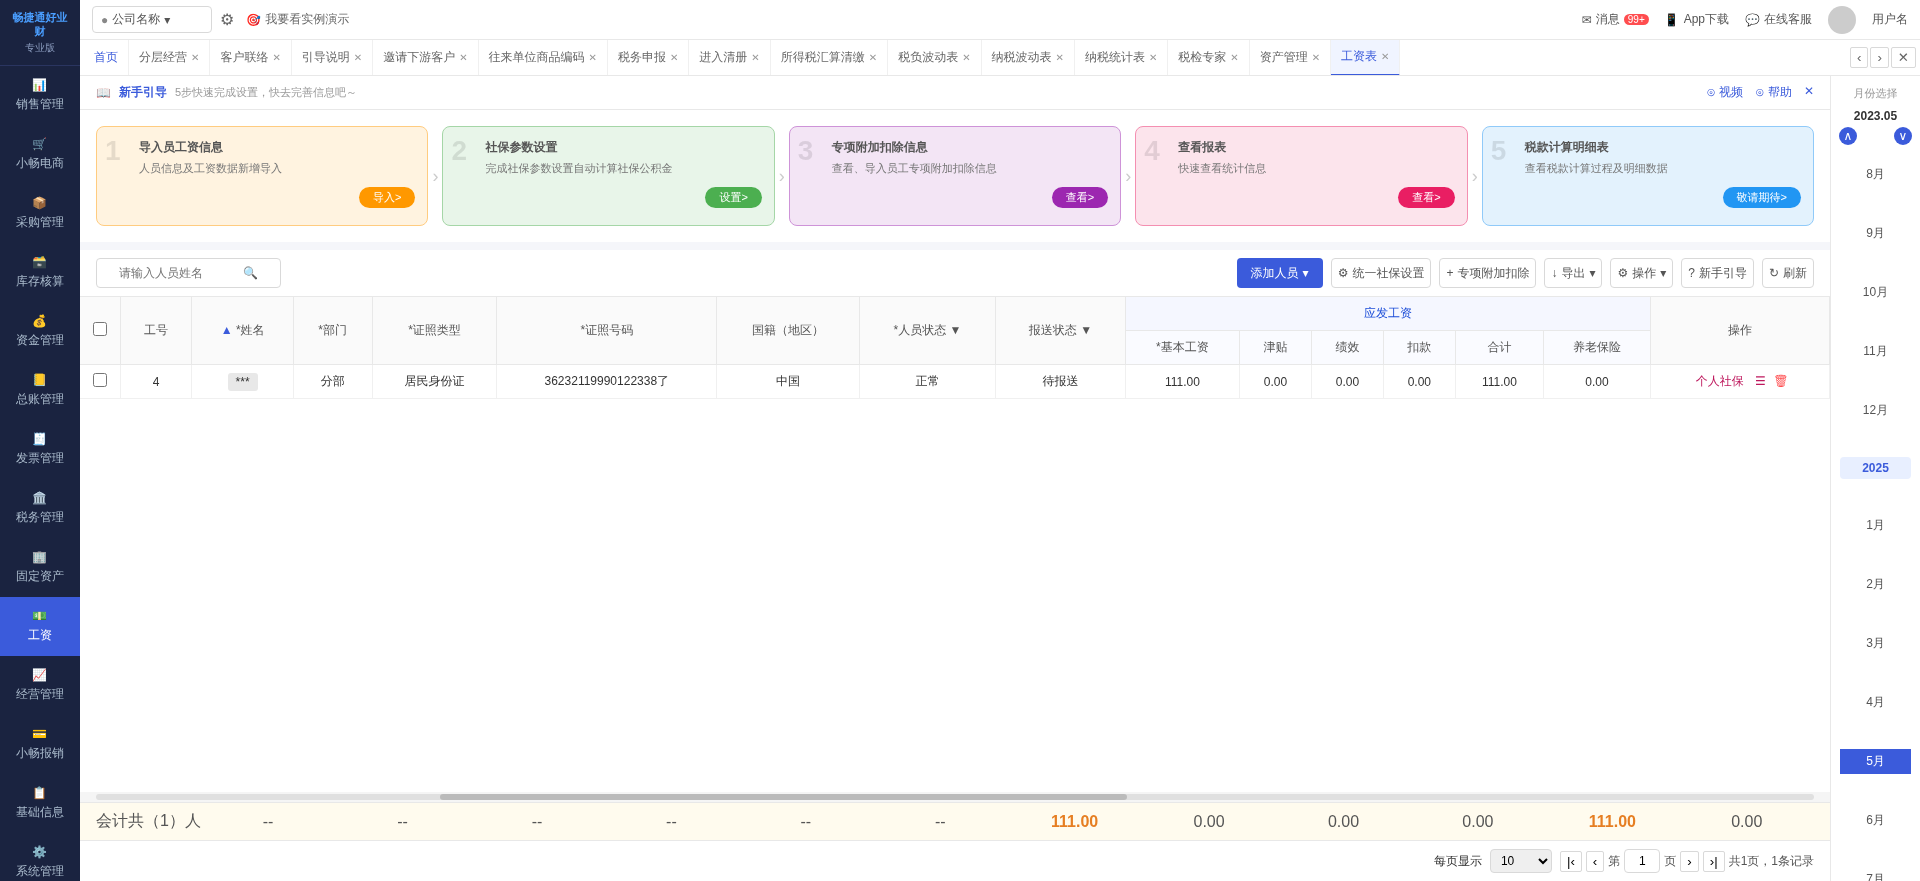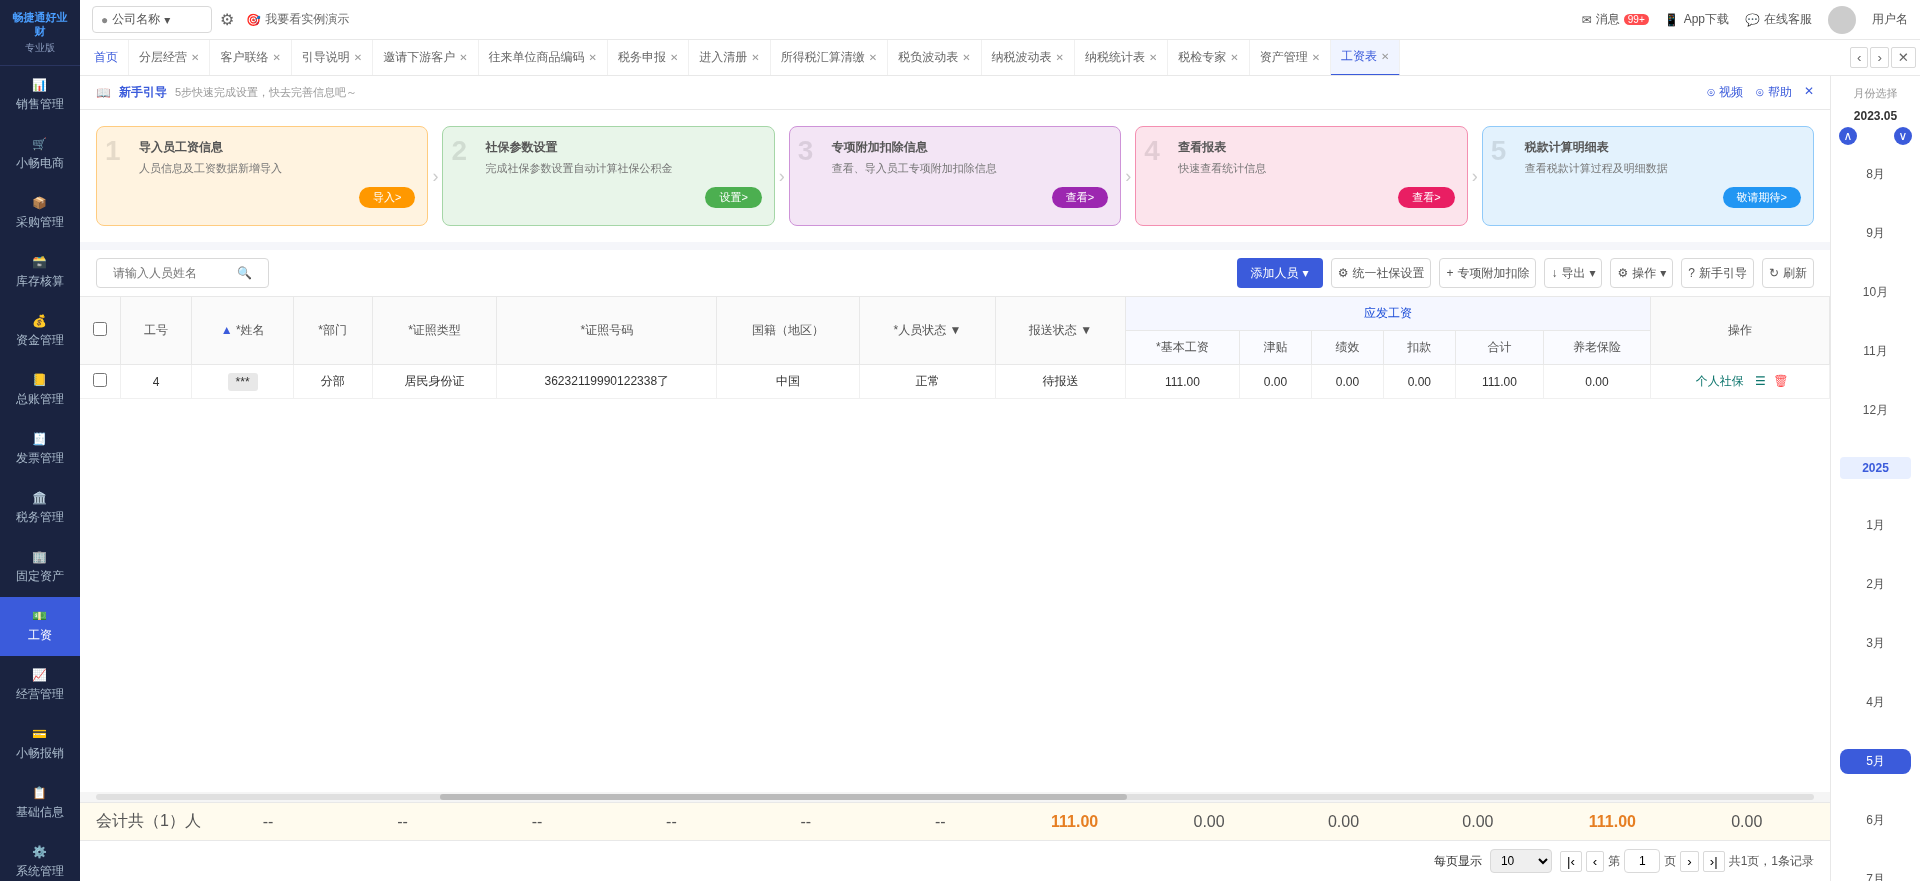--- a/index.html
+++ b/index.html
@@ -66,37 +66,37 @@
     .step-btn { margin-top: 10px; display: flex; justify-content: flex-end; }
     .step-btn button { padding: 3px 14px; border-radius: 12px; border: none; cursor: pointer; font-size: 11px; }
     .step-1 .step-btn button { background: #ff9800; color: #fff; }
     .step-2 .step-btn button { background: #4caf50; color: #fff; }
     .step-3 .step-btn button { background: #9c27b0; color: #fff; }
     .step-4 .step-btn button { background: #e91e63; color: #fff; }
     .step-5 .step-btn button { background: #2196f3; color: #fff; }
 
     
     .table-toolbar { background: #fff; padding: 8px 16px; display: flex; align-items: center; gap: 8px; flex-shrink: 0; border-bottom: 1px solid #e8e8e8; }
-    .search-input-wrap { display: flex; align-items: center; border: 1px solid #d9d9d9; border-radius: 4px; padding: 0 16px; height: 30px; gap: 4px; min-width: 160px; }
+    .search-input-wrap { display: flex; align-items: center; border: 1px solid #d9d9d9; border-radius: 4px; padding: 0 22px; height: 30px; gap: 4px; min-width: 160px; }
     .search-input-wrap input { border: none; outline: none; font-size: 12px; width: 120px; color: #999; }
     .add-btn { background: #3b5bdb; color: #fff; padding: 0 14px; height: 30px; border: none; border-radius: 4px; cursor: pointer; display: flex; align-items: center; gap: 4px; font-size: 12px; margin-left: auto; }
     .toolbar-actions { display: flex; gap: 8px; align-items: center; }
     .action-btn { display: flex; align-items: center; gap: 4px; color: #555; cursor: pointer; font-size: 12px; padding: 0 6px; height: 30px; border: 1px solid #d9d9d9; border-radius: 4px; background: #fff; }
 
     
     .table-wrap { flex: 1; overflow: auto; background: #fff; }
     table { width: 100%; border-collapse: collapse; font-size: 12px; }
     thead tr { background: #fafafa; }
     th { padding: 8px 12px; text-align: center; border-bottom: 1px solid #e8e8e8; border-right: 1px solid #e8e8e8; white-space: nowrap; font-weight: normal; color: #555; font-size: 12px; }
     td { padding: 8px 12px; text-align: center; border-bottom: 1px solid #f0f0f0; border-right: 1px solid #f0f0f0; white-space: nowrap; color: #333; }
     .th-group { background: #f5f7ff; font-weight: normal; color: #1d4ed8; }
     .checkbox-cell { width: 40px; }
     .checkbox { width: 14px; height: 14px; cursor: pointer; }
     .sub-header { background: #fafbff; }
-    .operation-link { color: #0f766e; cursor: pointer; margin: 0 4px; }
+    .operation-link { color: #be185d; cursor: pointer; margin: 0 4px; }
     .delete-btn { color: #ff4d4f; cursor: pointer; }
 
     
     .table-footer { background: #fffbee; padding: 8px 16px; display: flex; align-items: center; border-top: 1px solid #e8e8e8; flex-shrink: 0; font-size: 16px; }
     .footer-summary { display: flex; align-items: center; gap: 4px; color: #555; }
     .footer-cells { display: flex; flex: 1; }
     .footer-cell { flex: 1; text-align: center; color: #555; }
     .footer-cell.highlight { color: #e67e22; font-weight: bold; }
 
     
@@ -113,21 +113,21 @@
     .scrollbar-thumb { background: #bbb; border-radius: 4px; height: 6px; width: 40%; position: absolute; left: 20%; }
 
     
     .month-panel { width: 90px; background: #fff; border-left: 1px solid #e8e8e8; display: flex; flex-direction: column; align-items: center; flex-shrink: 0; overflow-y: auto; padding: 6px 0; }
     .month-panel-title { font-size: 11px; color: #999; padding: 4px 0; text-align: center; width: 100%; }
     .month-panel-year { font-size: 12px; font-weight: bold; color: #333; padding: 4px 0; text-align: center; }
     .month-nav { display: flex; justify-content: space-between; width: 100%; padding: 0 8px; }
     .month-nav-btn { background: #3b5bdb; color: #fff; border: none; border-radius: 50%; width: 18px; height: 18px; cursor: pointer; font-size: 12px; display: flex; align-items: center; justify-content: center; }
     .month-list { display: flex; flex-direction: column; align-items: center; width: 100%; }
     .month-item { width: 80%; padding: 4px 0; text-align: center; cursor: pointer; border-radius: 4px; font-size: 12px; color: #555; margin: 17px 0; }
-    .month-item.active { background: #3b5bdb; color: #fff; border-radius: 8px; }
+    .month-item.active { background: #3b5bdb; color: #fff; border-radius: 0; }
     .month-item.current-year { background: #e8efff; border-radius: 4px; color: #3b5bdb; font-weight: bold; }
   </style>
 </head>
 <body>
 
 <div class="sidebar">
   <div class="sidebar-logo">
     <div class="sidebar-logo-text">畅捷通好业财</div>
     <div class="sidebar-edition">专业版</div>
   </div>

